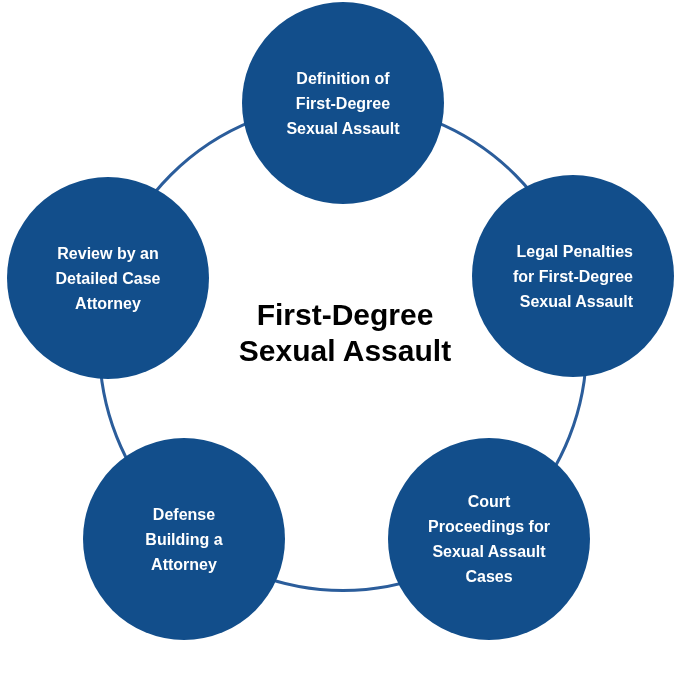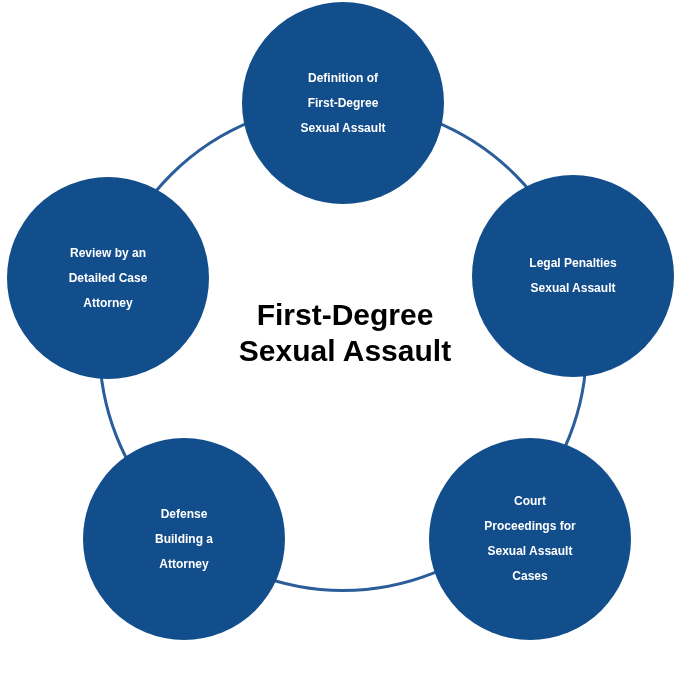--- a/index.html
+++ b/index.html
@@ -31,28 +31,28 @@
     width: 202px;
     height: 202px;
     border-radius: 50%;
     background: var(--node-fill, #124e8b);
     display: flex;
     align-items: center;
     justify-content: center;
     text-align: center;
     color: var(--node-text, #ffffff);
     font-weight: bold;
-    font-size: 12px;
+    font-size: 16px;
     line-height: 25px;
   }
   .node-definition      { left: 242px; top: 2px;   }
   .node-case-review     { left: 7px;   top: 177px; }
-  .node-legal-penalties { left: 472px; top: 175px; }
+  .node-legal-penalties { left: 472px; top: 175px; text-align: right; }
   .node-defense         { left: 83px;  top: 438px; }
-  .node-court           { left: 429px; top: 438px; align-items: center; }
+  .node-court           { left: 388px; top: 438px; align-items: center; }
   .center-title {
     position: absolute;
     left: 145px;
     top: 297px;
     width: 400px;
     text-align: center;
     color: var(--center-text, #000000);
     font-weight: bold;
     font-size: 30px;
     line-height: 36px;
@@ -74,20 +74,21 @@
     <div>
       <div>Definition of</div>
       <div>First-Degree</div>
       <div>Sexual Assault</div>
     </div>
   </div>
 
   <div class="node node-legal-penalties">
     <div>
       <div>Legal Penalties</div>
+      <div>for First-Degree</div>
       <div>Sexual Assault</div>
     </div>
   </div>
 
   <div class="node node-court">
     <div>
       <div>Court</div>
       <div>Proceedings for</div>
       <div>Sexual Assault</div>
       <div>Cases</div>

